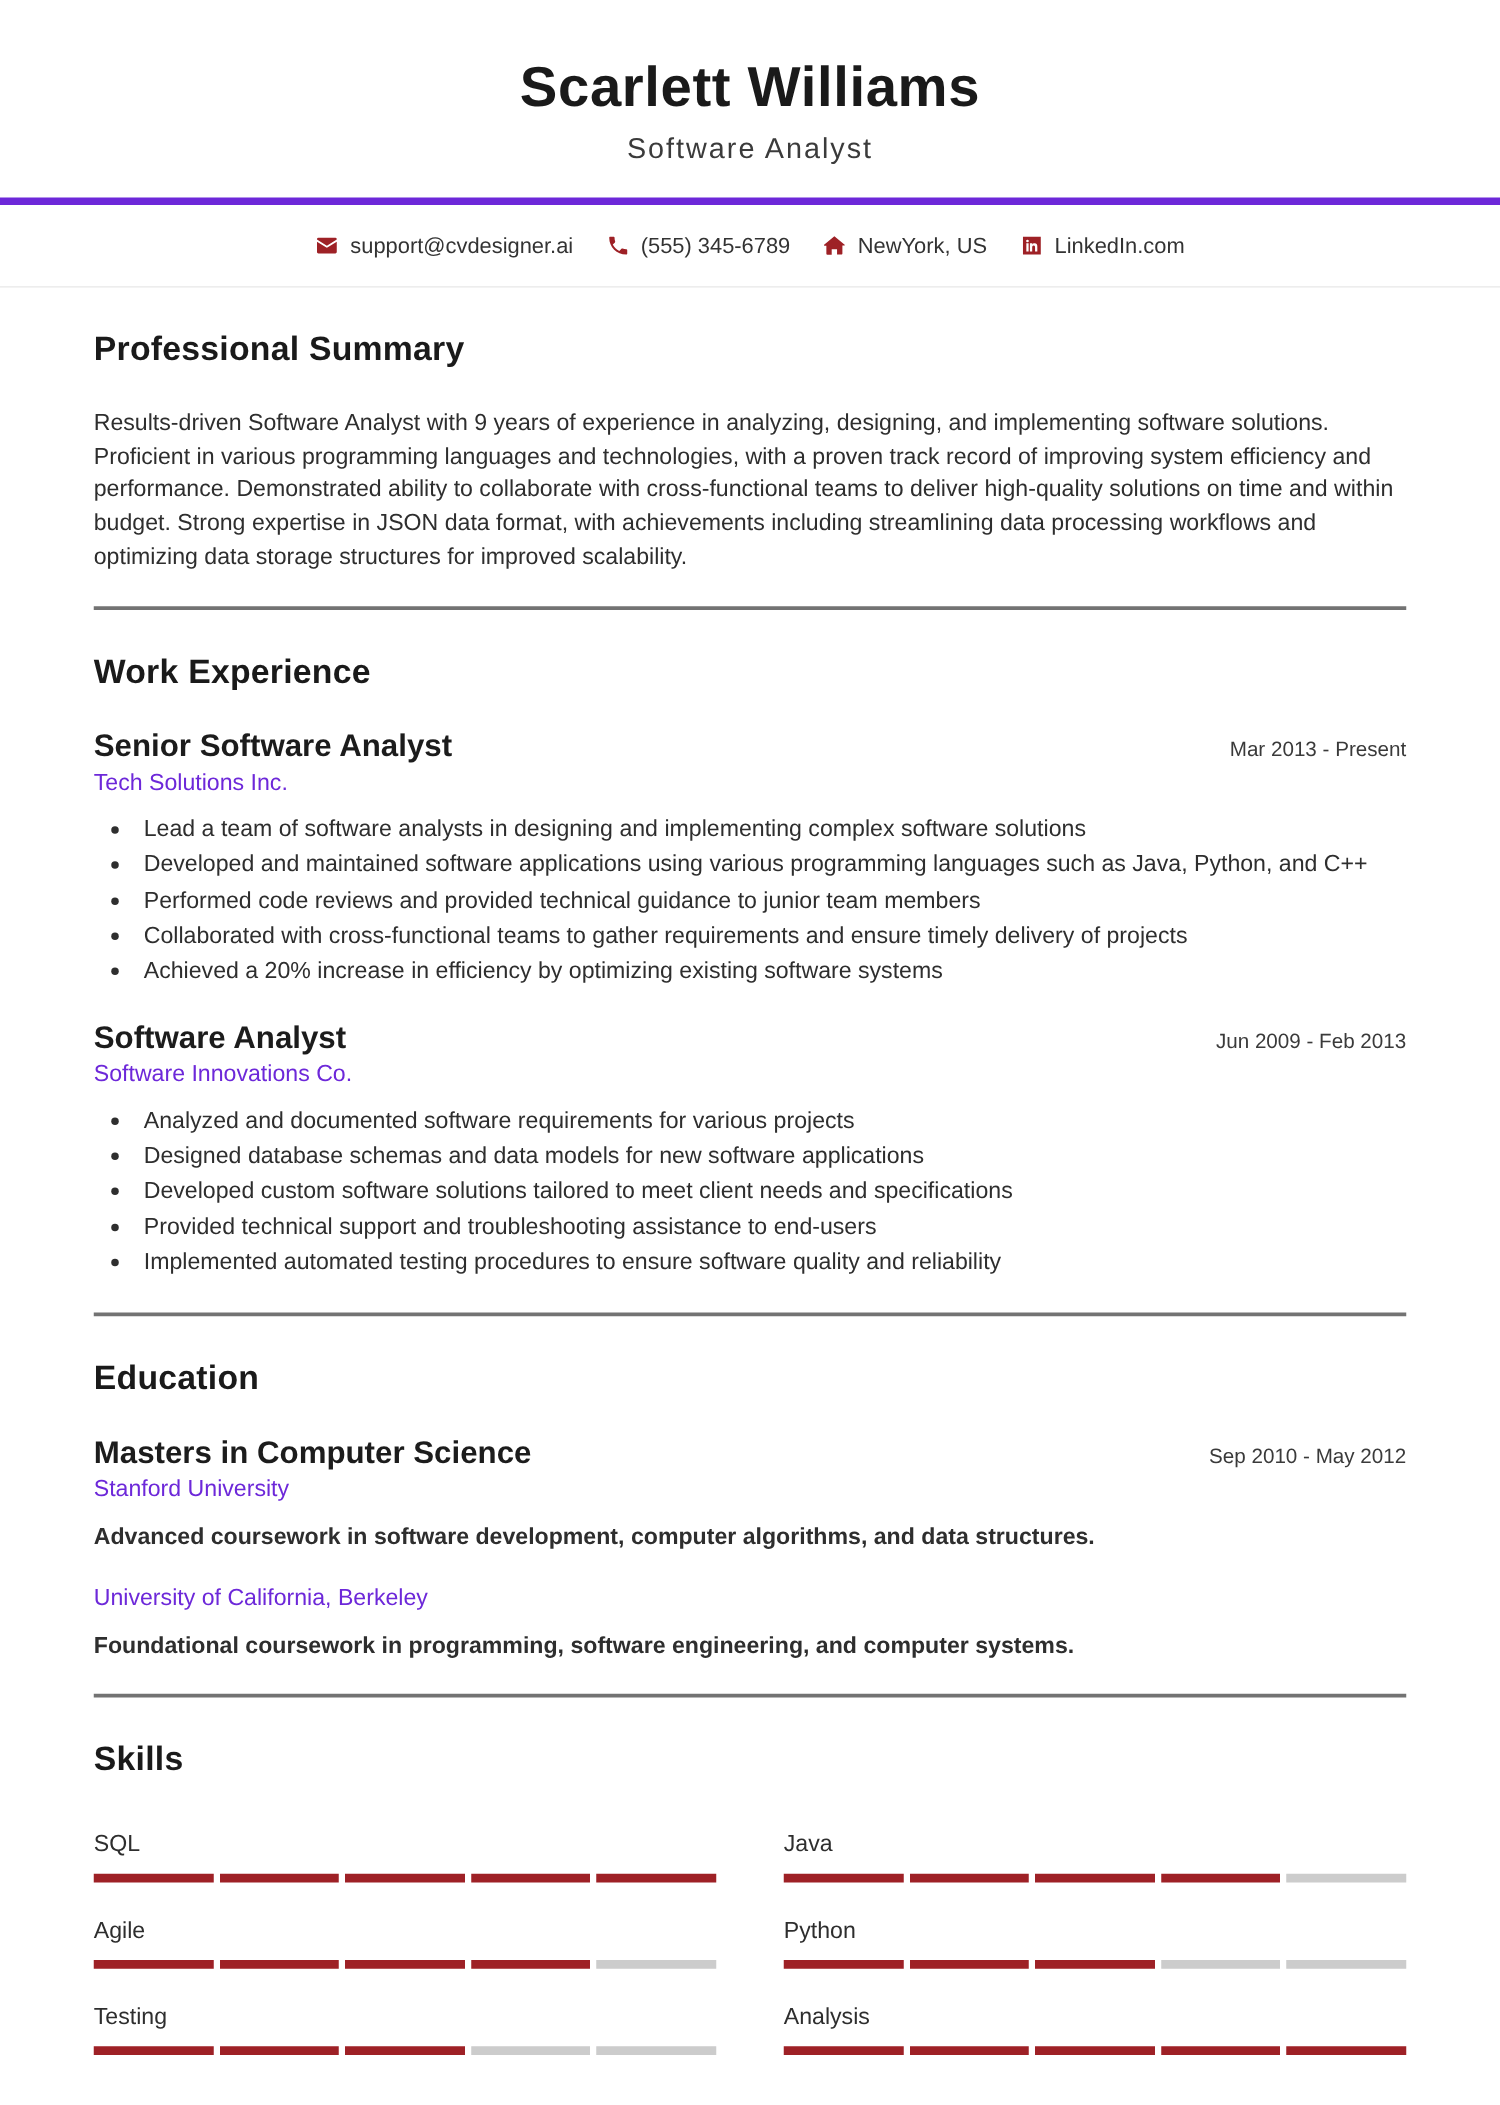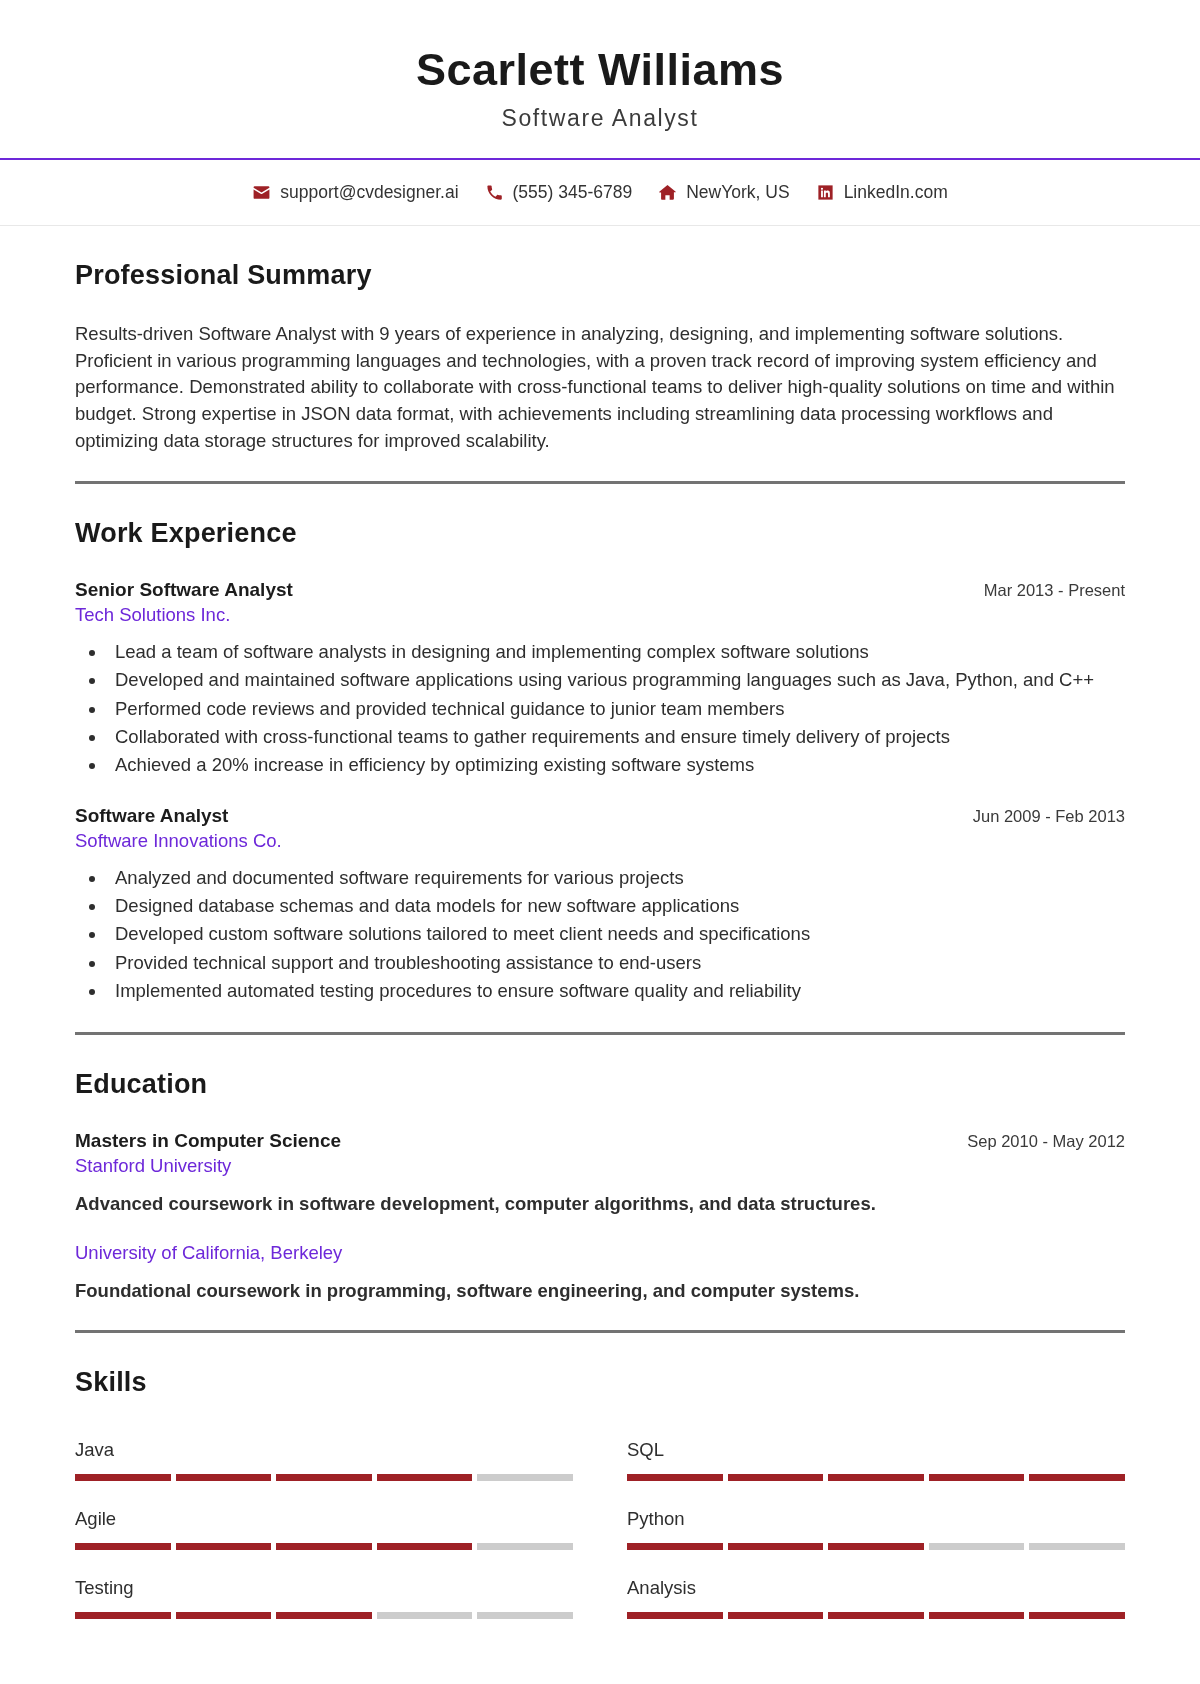--- a/index.html
+++ b/index.html
@@ -14,21 +14,21 @@
     width: 1200px;
     min-height: 1684px;
     background: #ffffff;
     position: relative;
   }
 
   
   .header {
     padding: 44px 0 26px 0;
     text-align: center;
-    border-bottom: 2px solid #6d28d9;
+    border-bottom: 6px solid #6d28d9;
   }
   .full-name {
     font-size: 45px;
     font-weight: bold;
     letter-spacing: 0.5px;
     color: #1a1a1a;
     line-height: 1.15;
   }
   .job-title {
     font-size: 23px;
@@ -91,21 +91,21 @@
   .entry { margin-bottom: 26px; }
   .entry:last-child { margin-bottom: 0; }
 
   .entry-head {
     display: flex;
     justify-content: space-between;
     align-items: baseline;
     gap: 20px;
   }
   .entry-role {
-    font-size: 19px;
+    font-size: 25px;
     font-weight: bold;
     color: #1c1c1c;
   }
   .entry-date {
     font-size: 16.5px;
     color: #3a3a3a;
     white-space: nowrap;
     flex: 0 0 auto;
   }
   .entry-org {
@@ -265,38 +265,38 @@
         <div class="entry-org">University of California, Berkeley</div>
         <div class="entry-desc">Foundational coursework in programming, software engineering, and computer systems.</div>
       </div>
     </div>
 
     <div class="section">
       <div class="section-title">Skills</div>
       <div class="skills-grid">
 
         <div class="skill">
+          <div class="skill-name">SQL</div>
+          <div class="skill-bar">
+              <span class="skill-seg filled"></span>
+              <span class="skill-seg filled"></span>
+              <span class="skill-seg filled"></span>
+              <span class="skill-seg filled"></span>
+              <span class="skill-seg filled"></span>
+            </div>
+        </div>
+
+        <div class="skill">
           <div class="skill-name">Java</div>
           <div class="skill-bar">
               <span class="skill-seg filled"></span>
               <span class="skill-seg filled"></span>
               <span class="skill-seg filled"></span>
               <span class="skill-seg filled"></span>
               <span class="skill-seg"></span>
-            </div>
-        </div>
-
-        <div class="skill">
-          <div class="skill-name">SQL</div>
-          <div class="skill-bar">
-              <span class="skill-seg filled"></span>
-              <span class="skill-seg filled"></span>
-              <span class="skill-seg filled"></span>
-              <span class="skill-seg filled"></span>
-              <span class="skill-seg filled"></span>
             </div>
         </div>
 
         <div class="skill">
           <div class="skill-name">Agile</div>
           <div class="skill-bar">
               <span class="skill-seg filled"></span>
               <span class="skill-seg filled"></span>
               <span class="skill-seg filled"></span>
               <span class="skill-seg filled"></span>

